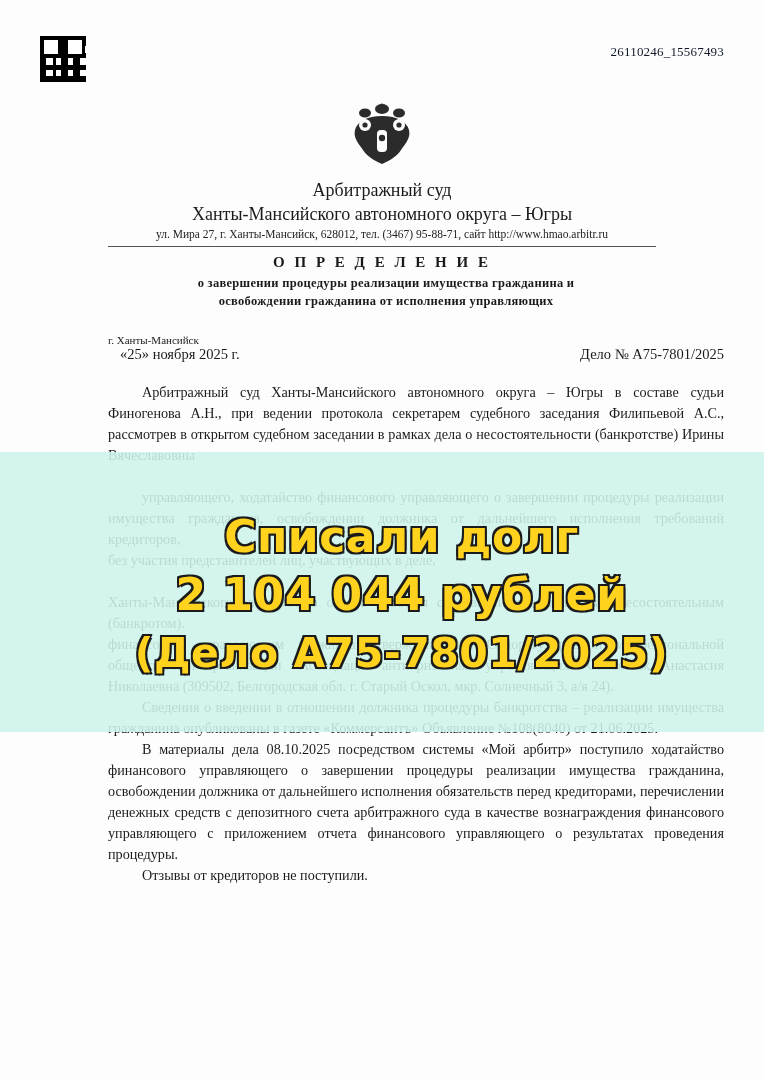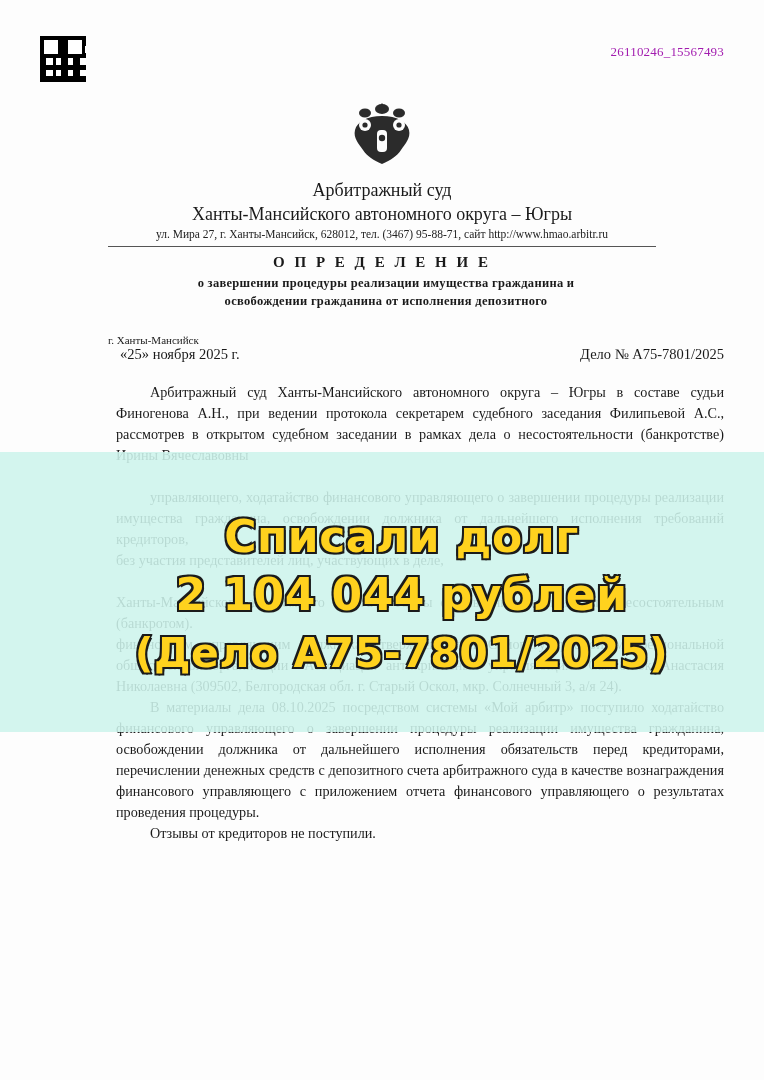--- a/index.html
+++ b/index.html
@@ -50,21 +50,21 @@
     background: #fff;
   }
   .qr::before { left: 1px; top: 1px; }
   .qr::after  { right: 1px; top: 1px; }
   .doc-code {
     position: absolute;
     right: 0;
     top: 8px;
     font-size: 13px;
     letter-spacing: .2px;
-    color: #a21caf;
+    color: #0f172a;
     font-family: "Liberation Serif", serif;
   }
 
   
   .emblem {
     position: absolute;
     top: 100px;
     left: 0;
     right: 0;
     text-align: center;
@@ -142,21 +142,21 @@
   .body-text {
     position: absolute;
     top: 382px;
     left: 108px;
     right: 40px;
     font-size: 14.2px;
     line-height: 21px;
     text-align: justify;
   }
   .body-text p {
-    margin: 0 0 0 8px;
+    margin: 0 0 0 0;
     text-indent: 34px;
     text-align: justify;
     text-justify: inter-word;
   }
   .body-text p.no-indent { text-indent: 0; }
   .spacer-block { height: 21px; }
 
   
   .overlay-band {
     position: absolute;
@@ -230,35 +230,36 @@
   <div class="court-name">
     <span>Арбитражный суд</span>
     <span class="l2">Ханты-Мансийского автономного округа – Югры</span>
   </div>
   <div class="court-contacts">ул. Мира 27, г. Ханты-Мансийск, 628012, тел. (3467) 95-88-71, сайт http://www.hmao.arbitr.ru</div>
   <div class="rule"></div>
 
   <div class="doc-title">О П Р Е Д Е Л Е Н И Е</div>
   <div class="doc-sub">
     <span>о завершении процедуры реализации имущества гражданина и</span><br>
-    <span>освобождении гражданина от исполнения депозитного</span>
+    <span>освобождении гражданина от исполнения управляющих</span>
   </div>
 
   <div class="city">г. Ханты-Мансийск</div>
   <div class="date">«25» ноября 2025 г.</div>
   <div class="case-no">Дело № А75-7801/2025</div>
 
   <div class="body-text">
     <p>Арбитражный суд Ханты-Мансийского автономного округа – Югры в составе судьи Финогенова А.Н., при ведении протокола секретарем судебного заседания Филипьевой А.С., рассмотрев в открытом судебном заседании в рамках дела о несостоятельности (банкротстве) Ирины Вячеславовны</p>
     <div class="spacer-block"></div>
     <p>управляющего, ходатайство финансового управляющего о завершении процедуры реализации имущества гражданина, освобождении должника от дальнейшего исполнения требований кредиторов,</p>
     <p class="no-indent">без участия представителей лиц, участвующих в деле,</p>
     <div class="spacer-block"></div>
     <p class="no-indent">Ханты-Мансийского автономного округа – Югры с заявлением о признании несостоятельным (банкротом).</p>
     <p class="no-indent">финансовым управляющим должника утвержден член Саморегулируемой межрегиональной общественной организации «Ассоциация антикризисных управляющих» Самсонюк Анастасия Николаевна (309502, Белгородская обл. г. Старый Оскол, мкр. Солнечный 3, а/я 24).</p>
+    <p>Сведения о введении в отношении должника процедуры банкротства – реализации имущества гражданина опубликованы в газете «Коммерсантъ» Объявление №108(8040) от 21.06.2025.</p>
     <p>В материалы дела 08.10.2025 посредством системы «Мой арбитр» поступило ходатайство финансового управляющего о завершении процедуры реализации имущества гражданина, освобождении должника от дальнейшего исполнения обязательств перед кредиторами, перечислении денежных средств с депозитного счета арбитражного суда в качестве вознаграждения финансового управляющего с приложением отчета финансового управляющего о результатах проведения процедуры.</p>
     <p>Отзывы от кредиторов не поступили.</p>
   </div>
 
   <div class="overlay-band"></div>
   <div class="overlay-text">
     <div class="line1">Списали долг</div>
     <div class="line2">2 104 044 рублей</div>
     <div class="line3">(Дело А75-7801/2025)</div>
   </div>

